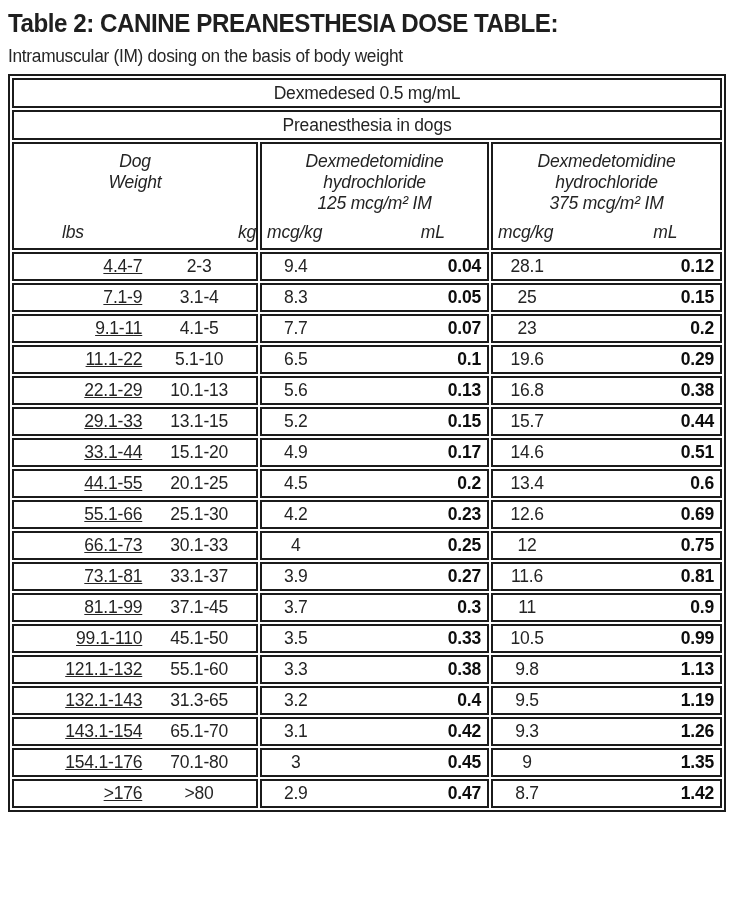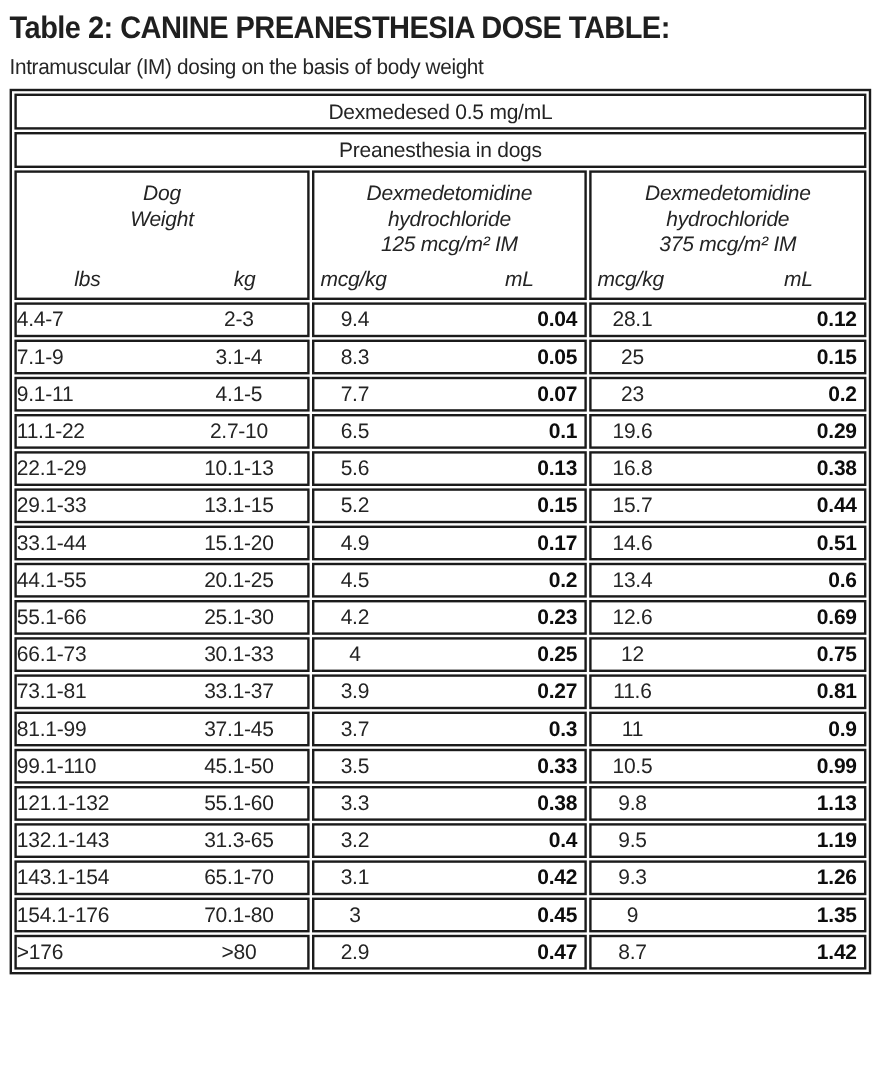--- a/index.html
+++ b/index.html
@@ -70,27 +70,27 @@
   .hwrap{display:flex;flex-direction:column;height:100%;}
   .htitle{
     white-space:pre-line;
     text-align:center;
     line-height:21px;
     padding-top:7px;
   }
   .hspacer{flex:1;}
   .hsub{display:flex;margin-bottom:5px;line-height:22px;gap:20px;}
   .hsub.centered span.l{width:53%;text-align:center;}
-  .hsub.centered span.r{width:47%;text-align:center;}
+  .hsub.centered span.r{width:47%;text-align:right;}
   .hsub.edged span.l{width:50%;text-align:left;padding-left:5px;}
   .hsub.edged span.r{width:50%;text-align:center;padding-right:6px;}
   td.drow{height:29px;}
   .cellflex{display:flex;line-height:25px;align-items:center;height:100%;}
   .cellflex span{display:block;}
-  td.wcell .cellflex span.l{width:53%;text-align:left;}
+  td.wcell .cellflex span.l{width:53%;text-align:right;text-decoration:underline;}
   td.wcell .cellflex span.r{width:47%;text-align:center;}
   td.dcell .cellflex span.l{width:30%;text-align:center;}
   td.dcell .cellflex span.r{width:70%;text-align:right;padding-right:6px;font-weight:700;color:var(--bold);}
 </style>
 </head>
 <body>
 
 <div>
   <h1 class="page-title">Table 2: CANINE PREANESTHESIA DOSE TABLE:</h1>
   <p class="page-subtitle">Intramuscular (IM) dosing on the basis of body weight</p>
@@ -204,21 +204,21 @@
             <div class="cellflex">
               <span class="l">23</span>
               <span class="r">0.2</span>
             </div>
           </td>
         </tr>
         <tr>
           <td class="drow wcell">
             <div class="cellflex">
               <span class="l">11.1-22</span>
-              <span class="r">2.7-10</span>
+              <span class="r">5.1-10</span>
             </div>
           </td>
           <td class="drow dcell">
             <div class="cellflex">
               <span class="l">6.5</span>
               <span class="r">0.1</span>
             </div>
           </td>
           <td class="drow dcell">
             <div class="cellflex">

